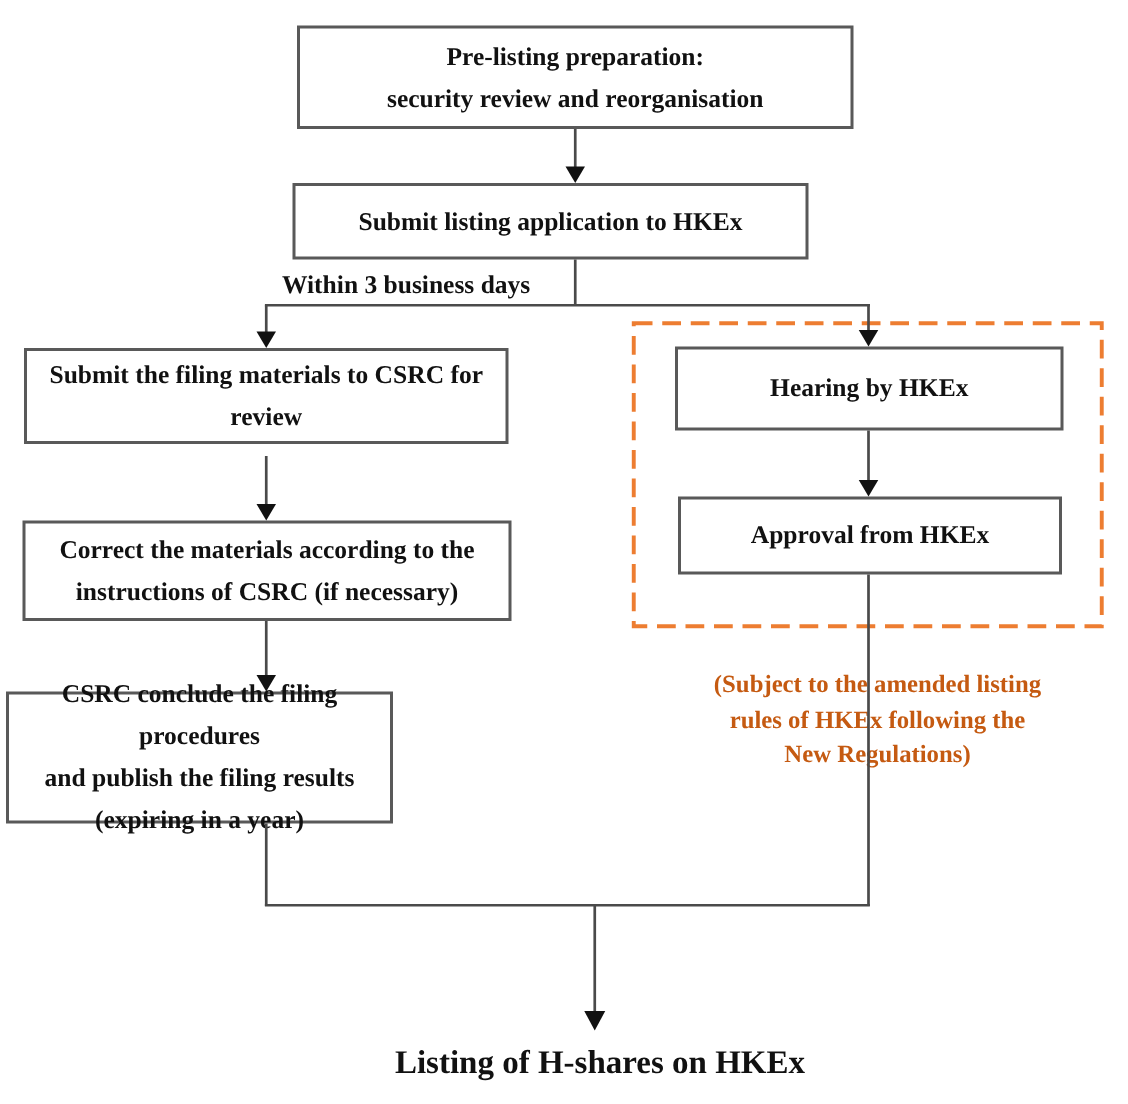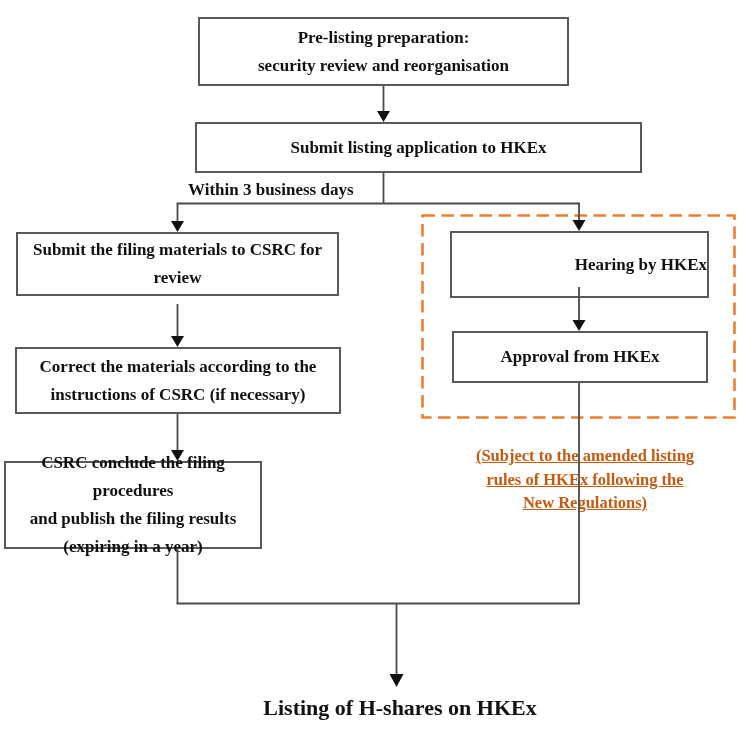--- a/index.html
+++ b/index.html
@@ -47,21 +47,21 @@
   #subject-note{
     position:absolute;
     left:440px;top:444px;width:290px;
     text-align:center;
     font-weight:bold;
     font-size:16.5px;
     line-height:23.5px;
     color:var(--note-text);
     z-index:1;
   }
-  #subject-note span{display:block;text-decoration:underline;}
+  #subject-note span{display:block;}
   #connector-layer{
     position:absolute;left:0;top:0;width:752px;height:736px;
     z-index:2;pointer-events:none;
   }
   #connector-layer .line{stroke:var(--connector);stroke-width:1.8;fill:none;}
   #connector-layer .head{fill:var(--arrowhead);stroke:none;}
   #connector-layer .dashed-rect{
     fill:none;stroke:var(--accent-orange);
     stroke-width:2.6;stroke-dasharray:12.5 6.5;
   }
@@ -104,21 +104,21 @@
 
     <path class="line" d="M396.5 603.5 V676"></path>
     <polygon class="head" points="389.5,674 403.5,674 396.5,687"></polygon>
   </svg>
 
   <div class="flowbox" style="left:198px;top:17px;width:371px;height:69px;">
     <span>Pre-listing preparation:</span>
     <span>security review and reorganisation</span>
   </div>
 
-  <div class="flowbox" style="left:195px;top:122px;width:447px;height:51px;">
+  <div class="flowbox" style="left:195px;top:122px;width:344px;height:51px;">
     <span>Submit listing application to HKEx</span>
   </div>
 
   <div class="floating-label" id="within-label">Within 3 business days</div>
 
   <div class="flowbox" style="left:16px;top:232px;width:323px;height:64px;">
     <span>Submit the filing materials to CSRC for</span>
     <span>review</span>
   </div>
 
@@ -126,21 +126,21 @@
     <span>Correct the materials according to the</span>
     <span>instructions of CSRC (if necessary)</span>
   </div>
 
   <div class="flowbox" style="left:4px;top:461px;width:258px;height:88px;">
     <span>CSRC conclude the filing procedures</span>
     <span>and publish the filing results</span>
     <span>(expiring in a year)</span>
   </div>
 
-  <div class="flowbox" style="left:450px;top:231px;width:259px;height:67px;align-items:flex-end;">
+  <div class="flowbox" style="left:450px;top:231px;width:259px;height:56px;">
     <span>Hearing by HKEx</span>
   </div>
 
   <div class="flowbox" style="left:452px;top:331px;width:256px;height:52px;text-align:center;">
     <span>Approval from HKEx</span>
   </div>
 
   <div id="subject-note">
     <span>(Subject to the amended listing</span>
     <span>rules of HKEx following the</span>

